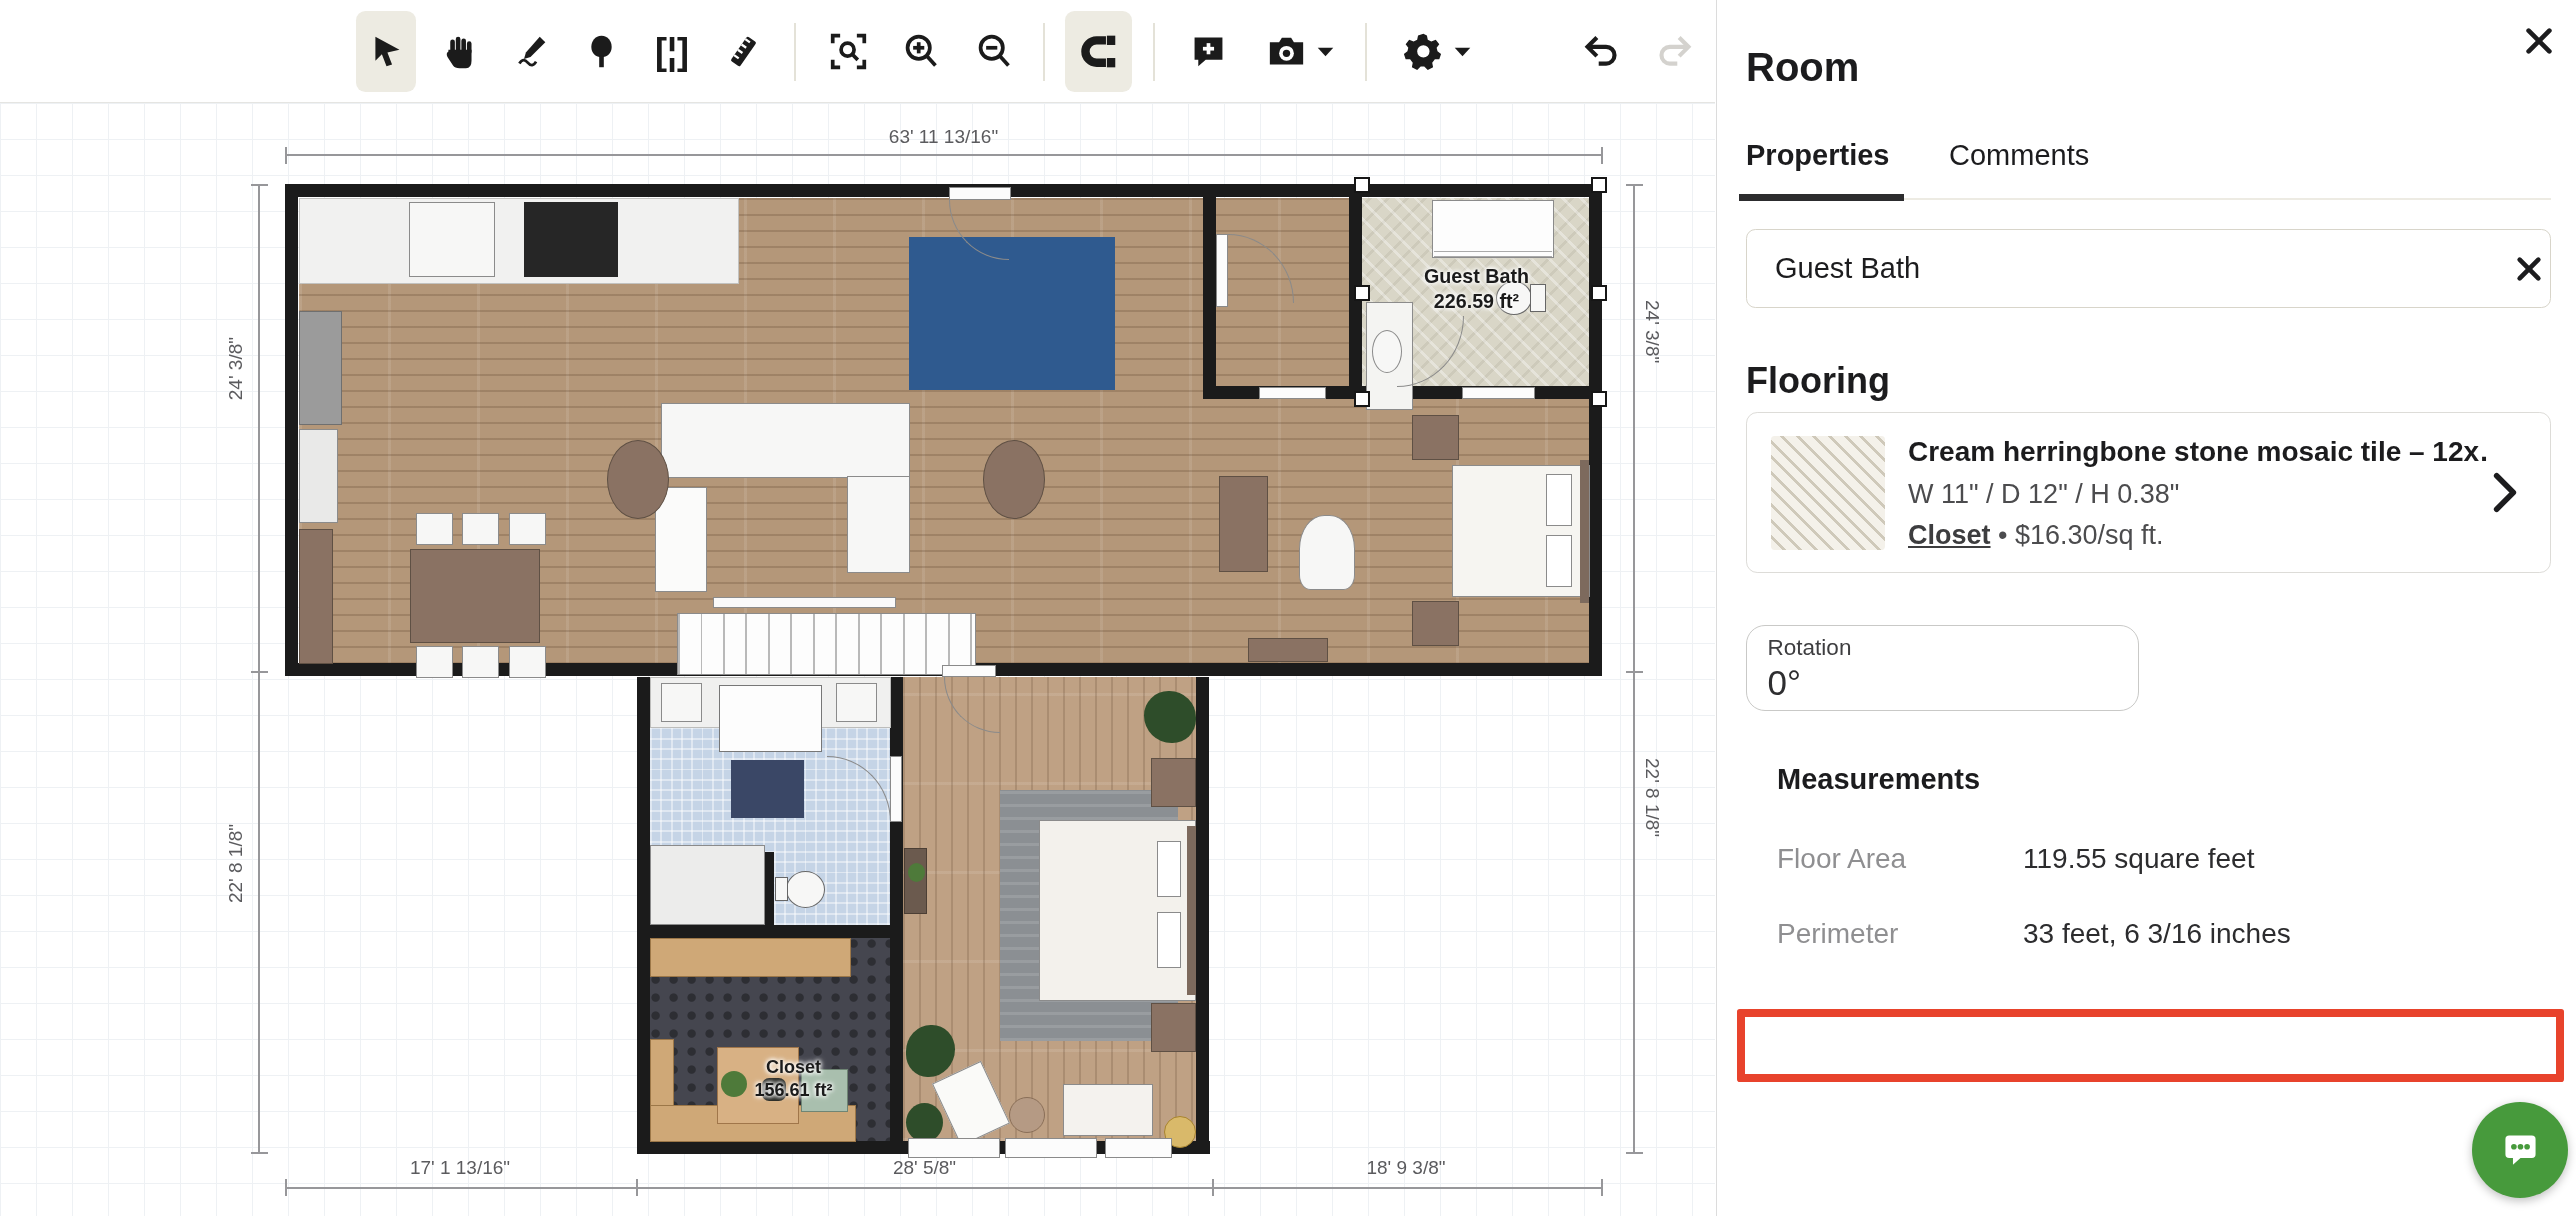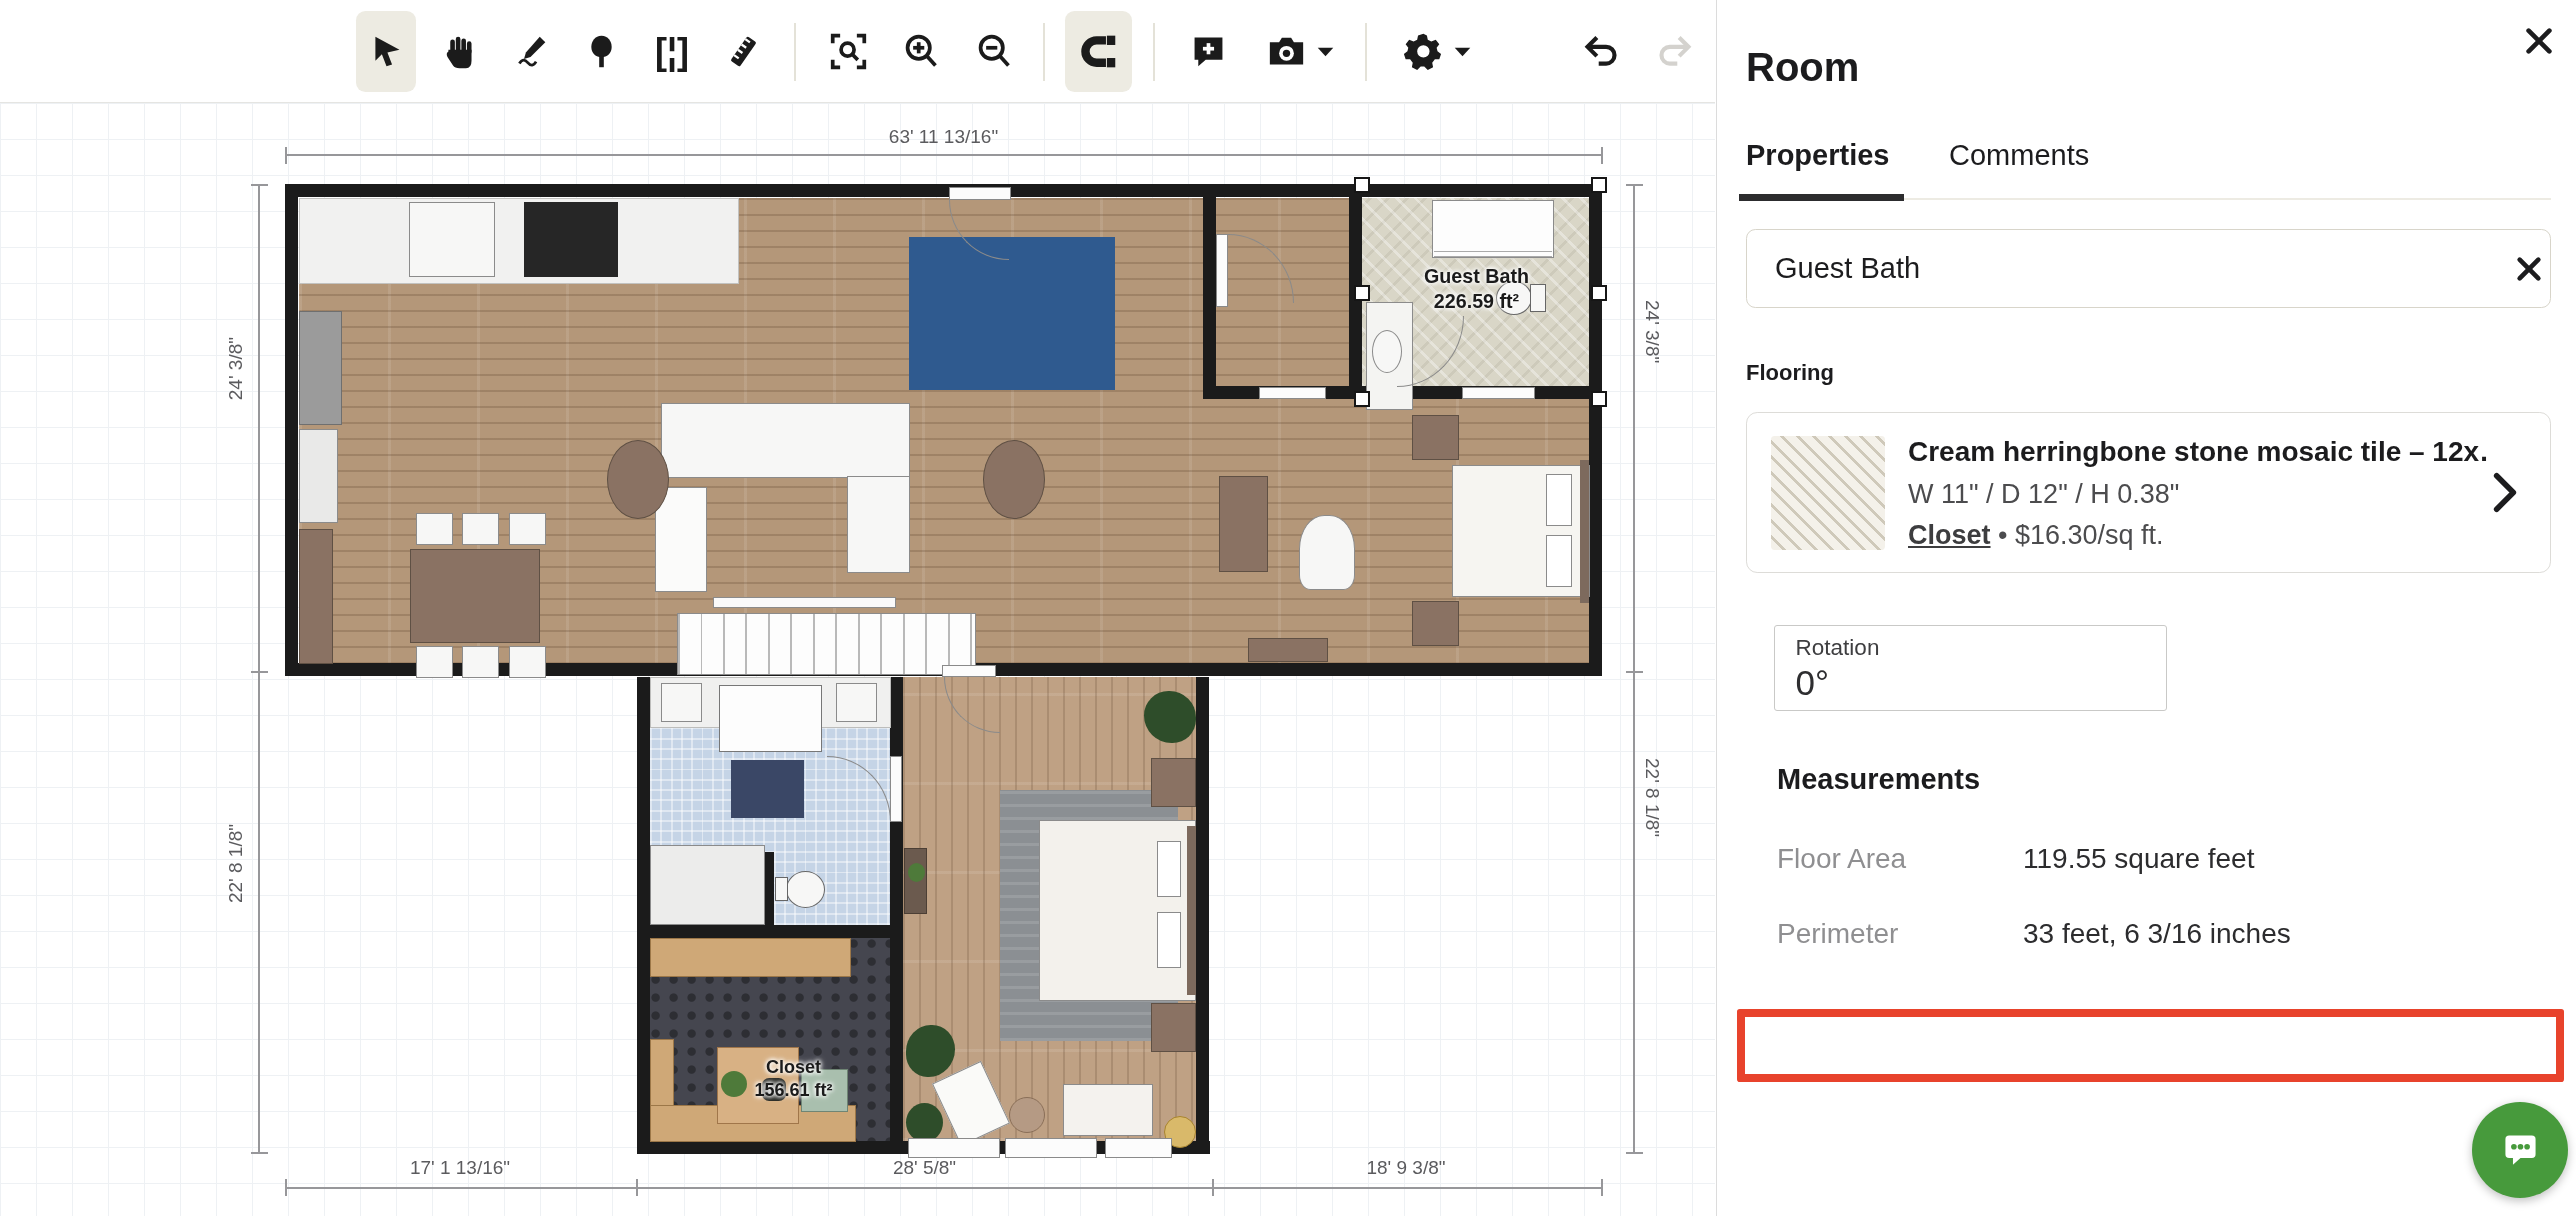--- a/index.html
+++ b/index.html
@@ -46,30 +46,30 @@
   
   .panel { position:absolute; left:1716px; top:0; width:976px; height:1217px; background:#fff; border-left:0.9px solid #dcdcdc; z-index:40; }
   .panel-title { position:absolute; left:29px; top:45px; font-size:40px; font-weight:600; }
   .close-btn { position:absolute; left:800px; top:19px; width:43px; height:43px; display:flex; align-items:center; justify-content:center; cursor:pointer; }
   .tab { position:absolute; top:139px; font-size:29px; cursor:pointer; }
   .tab.active { font-weight:700; }
   .tab-underline { position:absolute; left:21.5px; top:194px; width:165px; height:6.6px; background:#2c2c2e; z-index:2; }
   .tab-line { position:absolute; left:21.5px; top:198px; width:812px; height:1.9px; background:#edebe3; }
   .name-input { position:absolute; left:29px; top:229px; width:805px; height:79px; border:1.9px solid #d8d5ca; border-radius:9.4px; font-size:29px; color:#1c1c1e; padding:0 75px 0 28px; font-family:"Liberation Sans",sans-serif; background:#fff; }
   .clear-x { position:absolute; left:794px; top:251px; width:36px; height:36px; display:flex; align-items:center; justify-content:center; cursor:pointer; }
-  .sec-label { position:absolute; left:29px; top:360px; font-size:22px; font-weight:600; }
+  .sec-label { position:absolute; left:29px; top:360px; font-size:36px; font-weight:600; }
   .floor-card { position:absolute; left:29px; top:412px; width:805px; height:161px; border:1.9px solid #dddcd8; border-radius:11.2px; background:#fff; cursor:pointer; }
   .thumb { position:absolute; left:24px; top:23.4px; width:114px; height:114px; border-radius:3.7px; background:#e8e4da;
     background-image:repeating-linear-gradient(45deg, #f4f1ea 0 8.4px, #cfc9ba 8.4px 11.2px), repeating-linear-gradient(-45deg, rgba(255,255,255,.5) 0 8.4px, rgba(140,130,110,.35) 8.4px 11.2px); }
   .fc-title { position:absolute; left:161px; top:22.5px; width:580px; font-size:28px; font-weight:700; white-space:nowrap; overflow:hidden; }
   .fc-dims { position:absolute; left:161px; top:66px; font-size:27px; color:#4c4c4e; }
   .fc-meta { position:absolute; left:161px; top:107px; font-size:27px; color:#4c4c4e; }
   .fc-vendor { font-weight:600; color:#3d3d3f; text-decoration:underline; cursor:pointer; }
   .fc-chev { position:absolute; left:745px; top:58px; }
-  .rot-box { position:absolute; left:29px; top:625px; width:393px; height:86px; border:1.9px solid #c9c9c7; border-radius:3px; cursor:text;margin-left:28px; }
+  .rot-box { position:absolute; left:29px; top:625px; width:393px; height:86px; border:1.9px solid #c9c9c7; border-radius:19px; cursor:text; }
   .rot-label { position:absolute; left:20.6px; top:9.4px; font-size:22.5px; color:#3e3e40; }
   .rot-value { position:absolute; left:20.6px; top:37px; font-size:35px; color:#2e2e30; }
   .meas-head { position:absolute; left:60px; top:763px; font-size:29px; font-weight:700; }
   .meas-label { position:absolute; left:60px; font-size:28px; color:#8f8f91; }
   .meas-value { position:absolute; left:306px; font-size:28px; color:#2c2c2e; }
   .red-anno { position:absolute; left:19.7px; top:1009px; width:827px; height:73px; border:8.4px solid #e8432c; border-radius:2.8px; z-index:5; pointer-events:none; }
   .add-btn { position:absolute; left:31px; top:1020px; width:805px; height:51px; background:#f0eee6; border:none; border-radius:2.8px; display:flex; align-items:center; justify-content:center; gap:15px; font-size:29px; font-weight:600; color:#1c1c1e; font-family:"Liberation Sans",sans-serif; cursor:pointer; }
   .fab { position:absolute; left:755px; top:1102px; width:96px; height:96px; border-radius:50%; background:#479a3c; display:flex; align-items:center; justify-content:center; box-shadow:0 2.8px 9.4px rgba(0,0,0,.25); cursor:pointer; }
 </style>
 </head>

